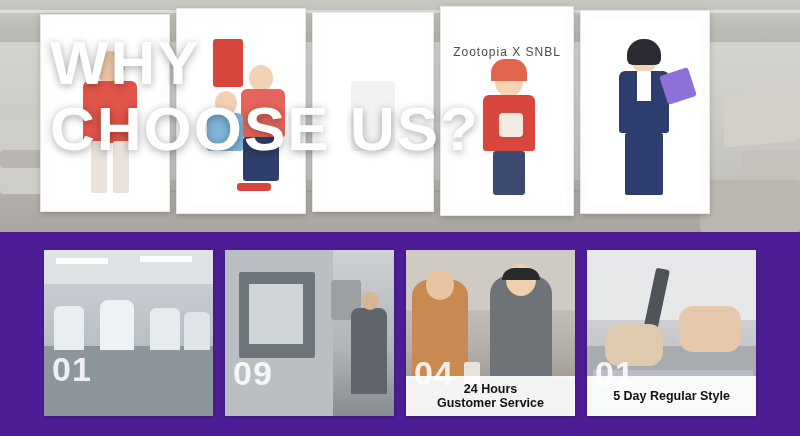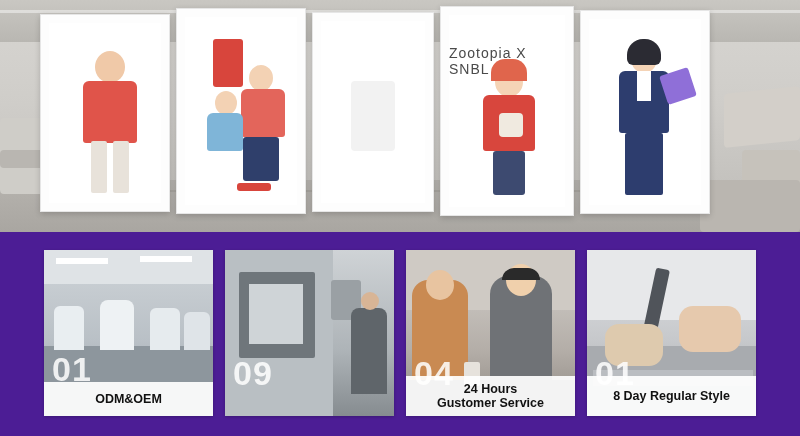--- a/index.html
+++ b/index.html
@@ -39,22 +39,22 @@
   .lb3{left:272px;top:6px;width:120px;height:198px;}
   .lb4{left:400px;top:0px;width:132px;height:208px;}
   .lb5{left:540px;top:4px;width:128px;height:202px;}
 
   
   .fig{position:relative;width:100%;height:100%;}
   .head{position:absolute;border-radius:50%;}
   .body{position:absolute;border-radius:6px 6px 3px 3px;}
   .legs{position:absolute;border-radius:2px;}
 
-  .brandline{position:absolute;top:30px;left:0;width:100%;text-align:left;
-             font-size:14px;letter-spacing:1px;color:#4a4a4a;}
+  .brandline{position:absolute;top:30px;left:0;width:100%;text-align:center;
+             font-size:12px;letter-spacing:1px;color:#4a4a4a;}
 
   
   .headline{position:absolute;left:50px;top:30px;width:700px;color:#fff;
             font-weight:bold;font-size:62px;line-height:66px;letter-spacing:2px;
             text-shadow:0 2px 8px rgba(0,0,0,.35);}
   .headline .l2{display:block;}
 
   
   .strip{position:absolute;left:0;top:232px;width:800px;height:240px;background:#4c1d95;}
   .cards{position:absolute;left:44px;top:18px;width:712px;height:166px;display:flex;gap:12px;}
@@ -150,40 +150,41 @@
             <div class="body" style="left:30px;top:52px;width:50px;height:62px;background:#2d3d6e;"></div>
             <div class="shape" style="left:48px;top:52px;width:14px;height:30px;background:#ffffff;"></div>
             <div class="shape" style="left:74px;top:52px;width:30px;height:30px;background:#8f6fd8;transform:rotate(-18deg);border-radius:3px;"></div>
             <div class="legs" style="left:36px;top:114px;width:38px;height:62px;background:#2d3d6e;border-radius:2px;"></div>
           </div>
         </div>
       </div>
 
     </div>
 
+    <div class="headline">
+      <span>WHY</span>
+      <span class="l2">CHOOSE US?</span>
+    </div>
   </div>
 
   <div class="strip">
     <div class="cards">
 
       <div class="card c1">
         <div class="photo">
           <div class="shape" style="left:0;top:0;width:172px;height:34px;background:#dfe3e6;"></div>
           <div class="shape" style="left:12px;top:8px;width:52px;height:6px;background:#fff;"></div>
           <div class="shape" style="left:96px;top:6px;width:52px;height:6px;background:#fff;"></div>
           <div class="shape" style="left:0;top:96px;width:172px;height:70px;background:#8d969d;"></div>
           <div class="shape" style="left:10px;top:56px;width:30px;height:44px;background:#e9eef1;border-radius:6px 6px 0 0;"></div>
           <div class="shape" style="left:56px;top:50px;width:34px;height:50px;background:#eef2f4;border-radius:8px 8px 0 0;"></div>
           <div class="shape" style="left:106px;top:58px;width:30px;height:42px;background:#e6ebee;border-radius:6px 6px 0 0;"></div>
           <div class="shape" style="left:140px;top:62px;width:26px;height:38px;background:#dfe4e8;border-radius:6px 6px 0 0;"></div>
         </div>
         <div class="num">01</div>
-        <div class="caption">
-          <span>ODM&amp;OEM</span>
-        </div>
       </div>
 
       <div class="card c2">
         <div class="photo">
           <div class="shape" style="left:0;top:0;width:108px;height:166px;background:#b9bfc3;"></div>
           <div class="shape" style="left:14px;top:22px;width:76px;height:86px;background:#6f767b;border-radius:2px;"></div>
           <div class="shape" style="left:24px;top:34px;width:54px;height:60px;background:#cfd4d7;"></div>
           <div class="shape" style="left:106px;top:30px;width:30px;height:40px;background:#9aa0a4;border-radius:3px;"></div>
           <div class="shape" style="left:126px;top:58px;width:36px;height:86px;background:#5f656a;border-radius:8px 8px 0 0;"></div>
           <div class="shape" style="left:136px;top:42px;width:18px;height:18px;background:#d8b596;border-radius:50%;"></div>
@@ -216,21 +217,21 @@
           <div class="shape" style="left:0;top:0;width:172px;height:70px;background:#e7e8ea;"></div>
           <div class="shape" style="left:0;top:96px;width:172px;height:70px;background:#a8abaf;"></div>
           <div class="shape" style="left:60px;top:18px;width:14px;height:88px;background:#50545a;transform:rotate(12deg);border-radius:3px;"></div>
           <div class="shape" style="left:92px;top:56px;width:62px;height:46px;background:#e6c9ad;border-radius:14px;"></div>
           <div class="shape" style="left:18px;top:74px;width:58px;height:42px;background:#decaae;border-radius:14px;"></div>
           <div class="shape" style="left:6px;top:120px;width:160px;height:16px;background:#babdc1;"></div>
         </div>
         <div class="num">01</div>
         <div class="caption two">
           <span>
-            <span>8 Day Regular Style</span><br>
+            <span>5 Day Regular Style</span><br>
           </span>
         </div>
       </div>
 
     </div>
   </div>
 
 </div>
 
 </body></html>

